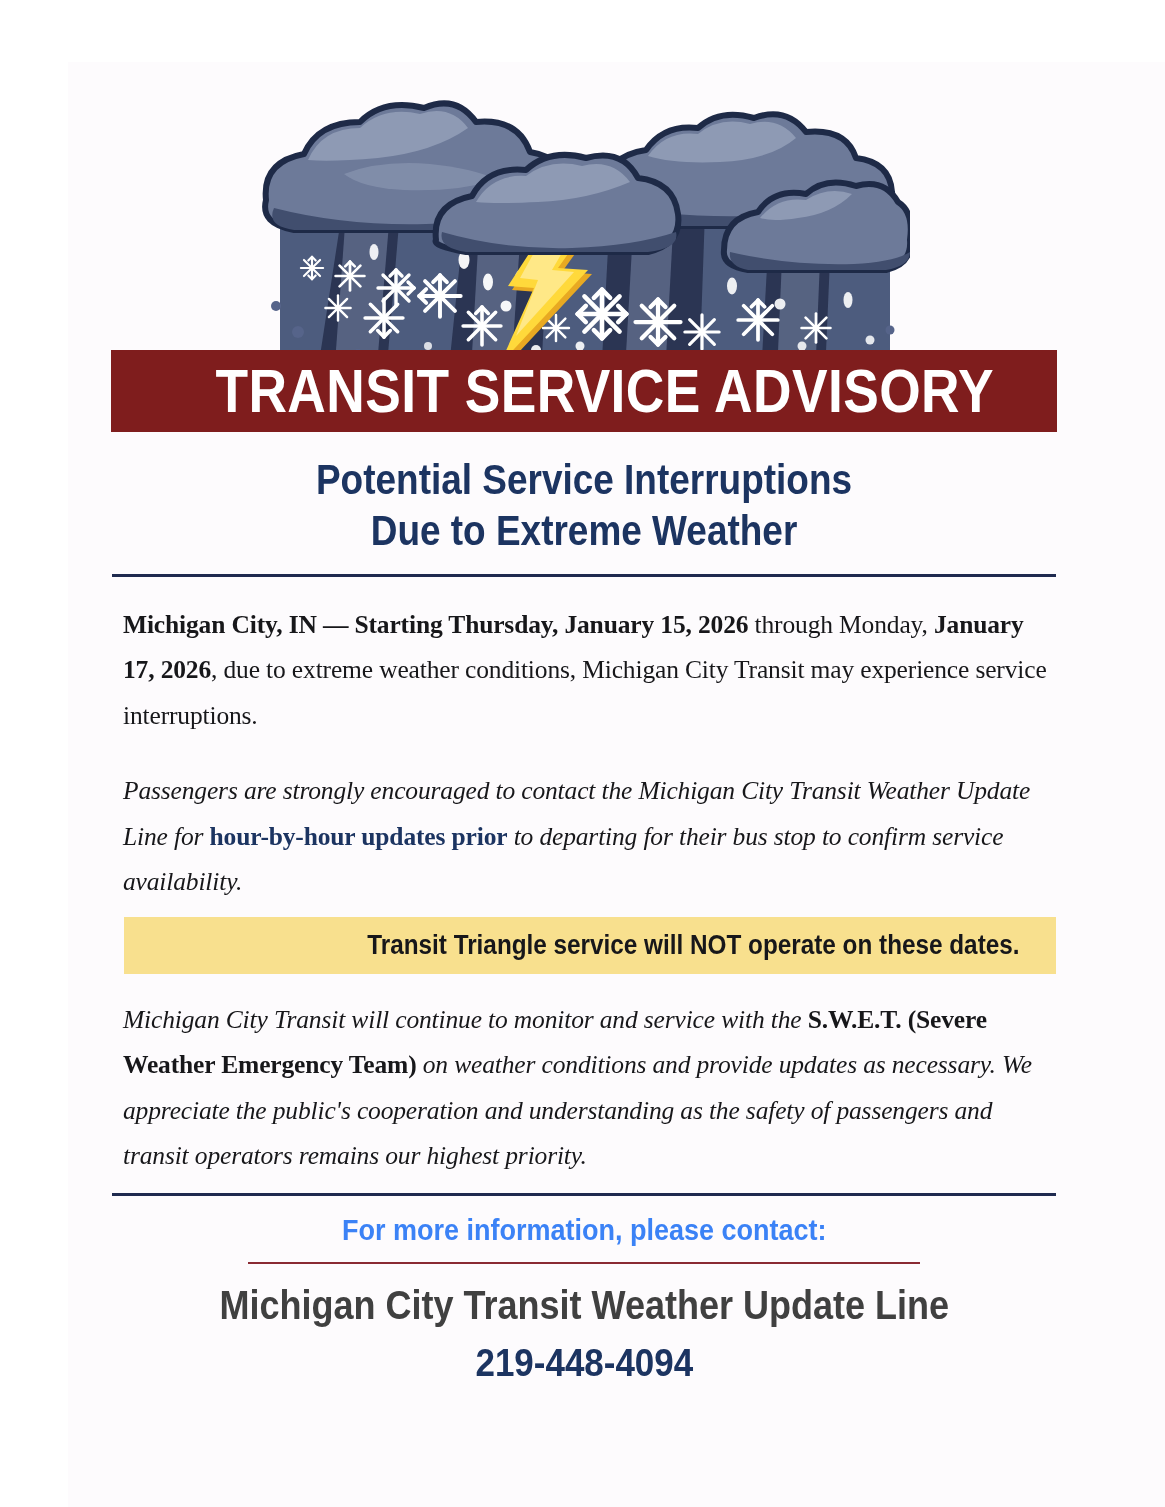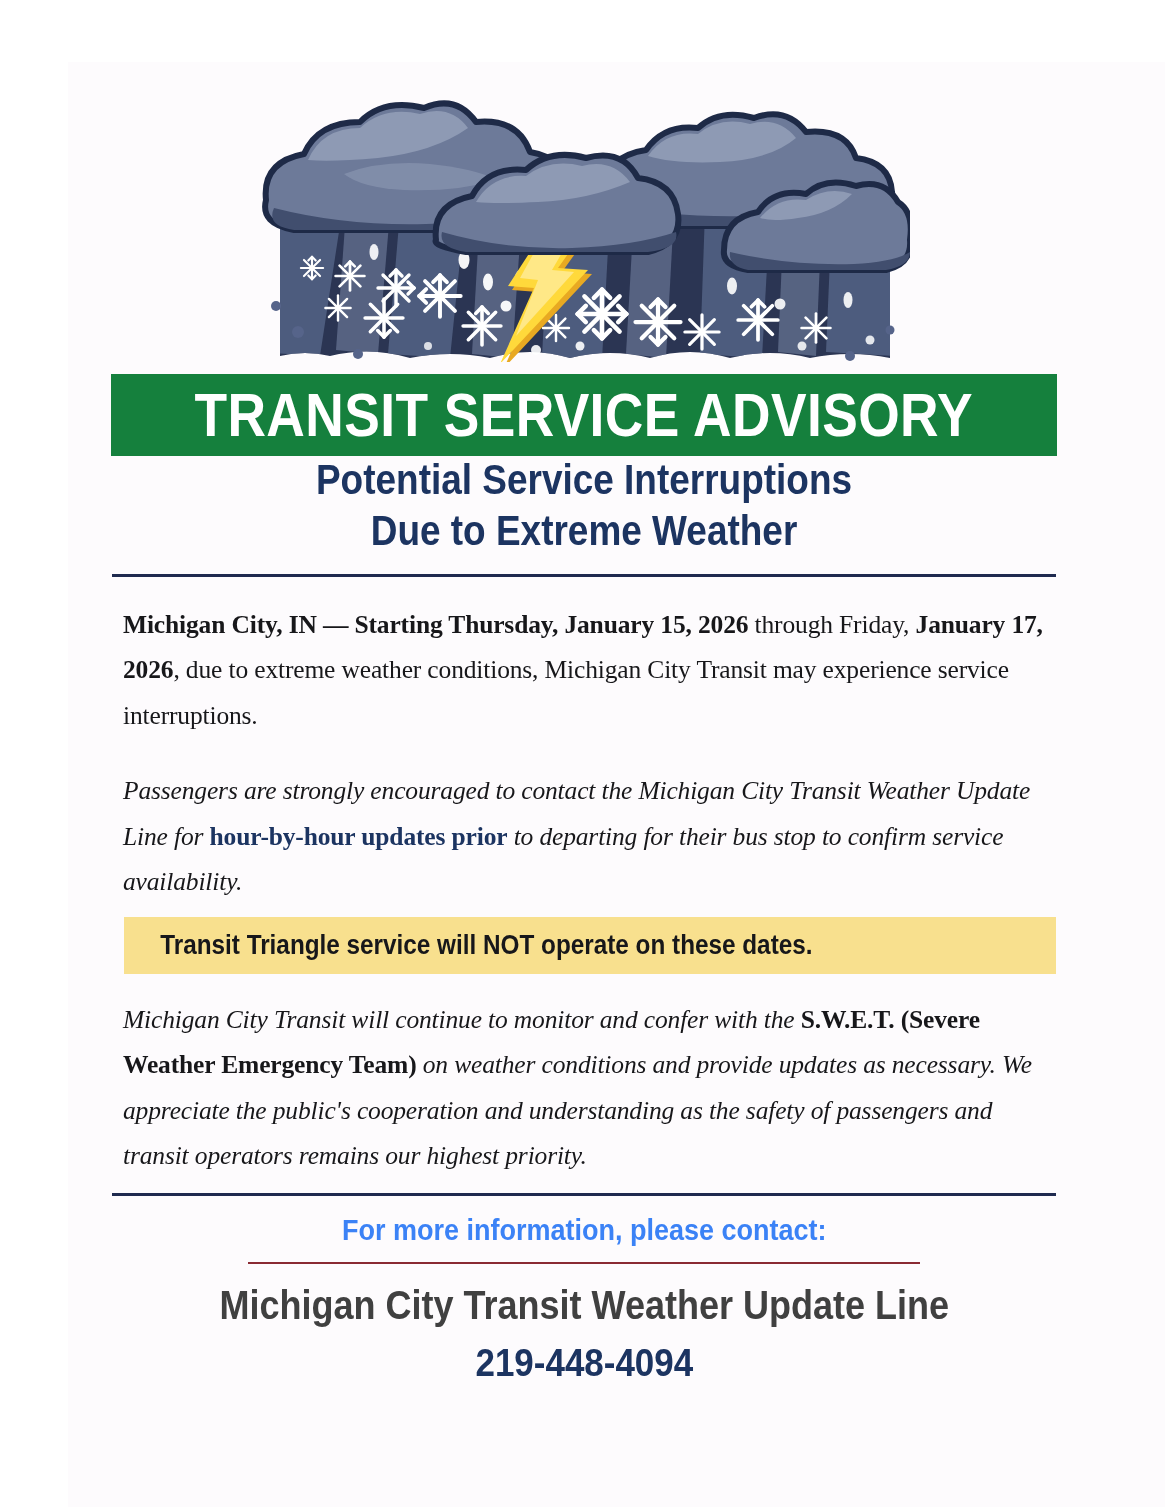--- a/index.html
+++ b/index.html
@@ -30,27 +30,27 @@
     top: 38px;
     width: 660px;
     height: 262px;
   }
   .hero svg { display: block; width: 660px; height: 262px; }
 
   
   .banner {
     position: absolute;
     left: 43px;
-    top: 312px;
+    top: 288px;
     width: 946px;
     height: 82px;
-    background: #15803d;
+    background: #7f1d1d;
     display: flex;
     align-items: center;
-    justify-content: center;
+    justify-content: flex-end;
   }
   .banner-title {
     color: #ffffff;
     font-family: "Liberation Sans Narrow", "Liberation Sans", sans-serif;
     font-weight: bold;
     font-size: 62px;
     letter-spacing: 0.5px;
     line-height: 1;
     transform: scaleX(0.86);
     transform-origin: center;
@@ -102,21 +102,21 @@
   
   .callout {
     position: absolute;
     left: 56px;
     top: 855px;
     width: 932px;
     height: 57px;
     background: #f8e08e;
     display: flex;
     align-items: center;
-    justify-content: flex-start;
+    justify-content: flex-end;
   }
   .callout-text {
     color: #17171a;
     font-family: "Liberation Sans Narrow", "Liberation Sans", sans-serif;
     font-weight: bold;
     font-size: 27px;
     transform: scaleX(0.9);
     transform-origin: center;
     white-space: nowrap;
   }
@@ -367,36 +367,36 @@
 
   <div class="subtitle">
     <div>Potential Service Interruptions</div>
     <div>Due to Extreme Weather</div>
   </div>
 
   <div class="rule-navy top"></div>
 
   <div class="body-wrap">
     <p class="para">
-      <span class="b">Michigan City, IN — Starting Thursday, January 15, 2026</span><span> through Friday,</span>
+      <span class="b">Michigan City, IN — Starting Thursday, January 15, 2026</span><span> through Monday,</span>
       <span class="b">January 17, 2026</span><span>, due to extreme weather conditions, Michigan City Transit may experience service interruptions.</span>
     </p>
 
     <p class="para italicish">
       <span>Passengers are strongly encouraged to contact the Michigan City Transit Weather Update Line for </span><span class="b-navy">hour-by-hour updates prior</span><span> to departing for their bus stop to confirm service availability.</span>
     </p>
   </div>
 
   <div class="callout">
     <div class="callout-text">Transit Triangle service will NOT operate on these dates.</div>
   </div>
 
   <div class="body-wrap" style="top: 935px;">
     <p class="para italicish">
-      <span>Michigan City Transit will continue to monitor and confer with the </span><span class="b">S.W.E.T. (Severe Weather Emergency Team)</span><span> on weather conditions and provide updates as necessary. We appreciate the public's cooperation and understanding as the safety of passengers and transit operators remains our highest priority.</span>
+      <span>Michigan City Transit will continue to monitor and service with the </span><span class="b">S.W.E.T. (Severe Weather Emergency Team)</span><span> on weather conditions and provide updates as necessary. We appreciate the public's cooperation and understanding as the safety of passengers and transit operators remains our highest priority.</span>
     </p>
   </div>
 
   <div class="rule-navy bottom"></div>
 
   <div class="footer">
     <div class="footer-lead"><span>For more information, please contact:</span></div>
     <div class="rule-red"></div>
     <div class="footer-line"><span>Michigan City Transit Weather Update Line</span></div>
     <div class="footer-phone"><span>219-448-4094</span></div>

